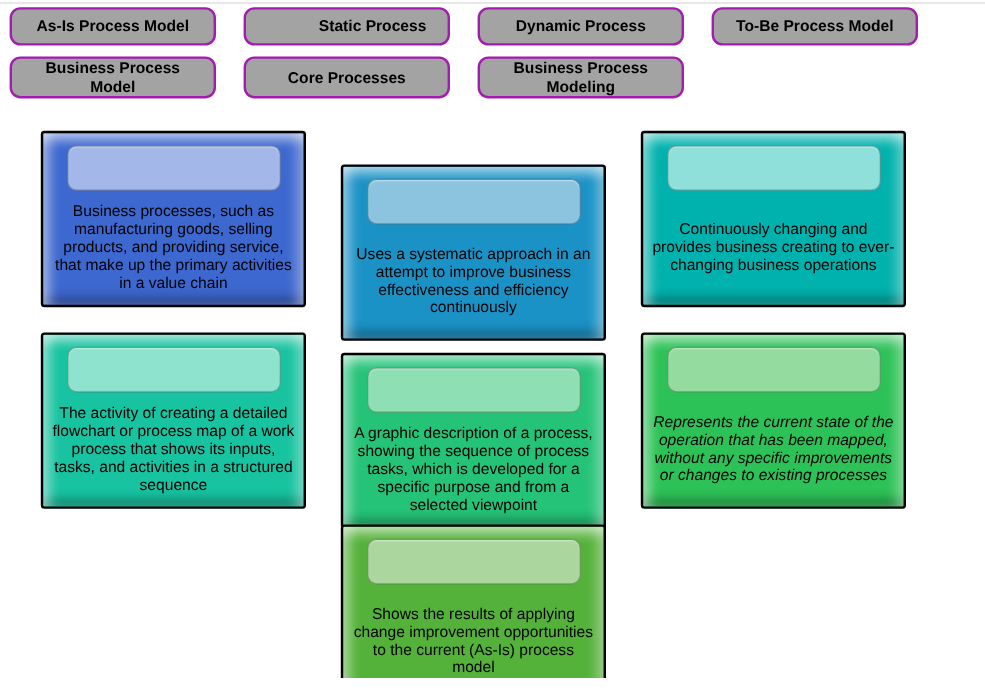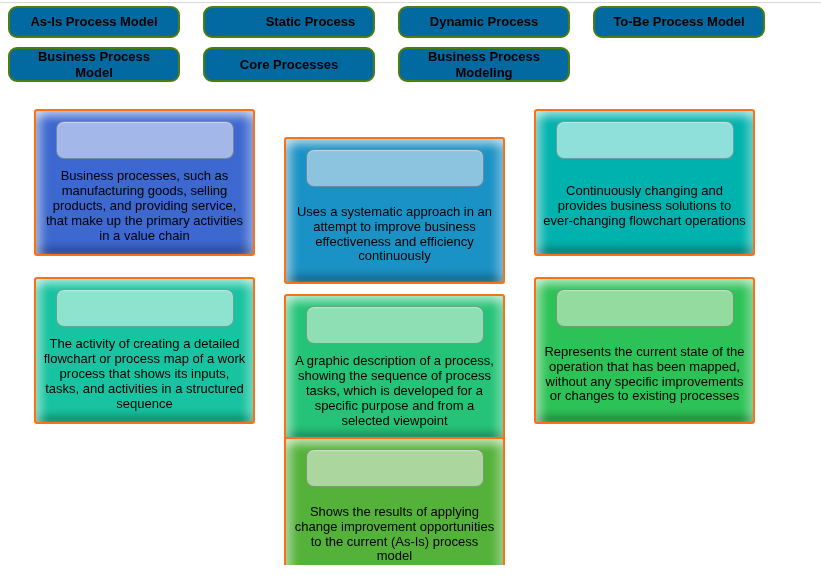--- a/index.html
+++ b/index.html
@@ -4,45 +4,45 @@
 <style>
   html,body{margin:0;padding:0;background:#ffffff;}
   body{font-family:"Liberation Sans",sans-serif;-webkit-font-smoothing:antialiased;}
   #stage{position:relative;width:821px;height:579px;background:#ffffff;overflow:hidden;}
   #activity-frame{position:absolute;left:0;top:0;width:821px;height:565px;overflow:hidden;background:#ffffff;}
   #top-divider{position:absolute;left:0;top:2px;width:821px;height:1px;background:#d8d8d8;}
 
   
   .term-chip{
     position:absolute;width:172px;box-sizing:border-box;
-    background:#0369a1;border:2px solid #4d7c0f;border-radius:9px;
+    background:#a3a3a3;border:2px solid #a21caf;border-radius:9px;
     display:flex;align-items:center;justify-content:center;text-align:center;
     font-weight:bold;font-size:13px;color:#000;line-height:1.18;cursor:grab;
   }
   .term-chip.r1{top:6px;height:32px;}
   .term-chip.r2{top:47px;height:35px;padding:0 24px;}
   .chip-1{left:8px;}  .chip-2{left:203px;padding-left:43px;} .chip-3{left:398px;align-items:center;} .chip-4{left:593px;}
   .chip-5{left:8px;}  .chip-6{left:203px;text-align:center;} .chip-7{left:398px;}
 
   
   .card{
     position:absolute;width:221px;height:147px;box-sizing:border-box;
-    background:var(--body,#888);border:2px solid #f97316;border-radius:3px;
+    background:var(--body,#888);border:2px solid #000000;border-radius:3px;
     box-shadow:
       inset 0 10px 9px -4px rgba(255,255,255,.55),
       inset 10px 0 9px -4px rgba(255,255,255,.45),
       inset -10px 0 9px -4px rgba(255,255,255,.35),
       inset 0 -10px 9px -4px rgba(0,0,0,.32);
   }
   .card.c1{left:34px;top:109px;}
   .card.c2{left:284px;top:109px;margin-top:28px;}
   .card.c3{left:534px;top:109px;}
   .card.c4{left:34px;top:277px;}
   .card.c5{left:284px;top:294px;}
-  .card.c6{left:534px;top:277px;}
+  .card.c6{left:534px;top:277px;font-style:italic;}
   .card.c7{left:284px;top:437px;}
 
   .drop-zone{
     position:absolute;top:10px;left:50%;transform:translateX(-50%);
     width:178px;height:38px;border-radius:8px;box-sizing:border-box;
     background:var(--dz,#ddd);border:1px solid rgba(0,0,0,.28);
     box-shadow:inset 0 1px 1px rgba(255,255,255,.4);
   }
   .definition-text{
     position:absolute;left:0;right:0;top:54px;bottom:6px;
@@ -82,21 +82,21 @@
     <div class="card c1" style="--body: #3d68cf; --dz: #a3b7e8;">
       <div class="drop-zone"></div>
       <div class="definition-text">Business processes, such as manufacturing goods, selling products, and providing service, that make up the primary activities in a value chain</div>
     </div>
     <div class="card c2" style="--body: #1b92c6; --dz: #8cc4e0;">
       <div class="drop-zone"></div>
       <div class="definition-text">Uses a systematic approach in an attempt to improve business effectiveness and efficiency continuously</div>
     </div>
     <div class="card c3" style="--body: #00b2ad; --dz: #8fdfda;">
       <div class="drop-zone"></div>
-      <div class="definition-text">Continuously changing and provides business solutions to ever-changing flowchart operations</div>
+      <div class="definition-text">Continuously changing and provides business creating to ever-changing business operations</div>
     </div>
     <div class="card c4" style="--body: #17c3a0; --dz: #8de3cd;">
       <div class="drop-zone"></div>
       <div class="definition-text">The activity of creating a detailed flowchart or process map of a work process that shows its inputs, tasks, and activities in a structured sequence</div>
     </div>
     <div class="card c5" style="--body: #25c377; --dz: #8fdfb4;">
       <div class="drop-zone"></div>
       <div class="definition-text">A graphic description of a process, showing the sequence of process tasks, which is developed for a specific purpose and from a selected viewpoint</div>
     </div>
     <div class="card c6" style="--body: #2dc257; --dz: #93db9e;">

